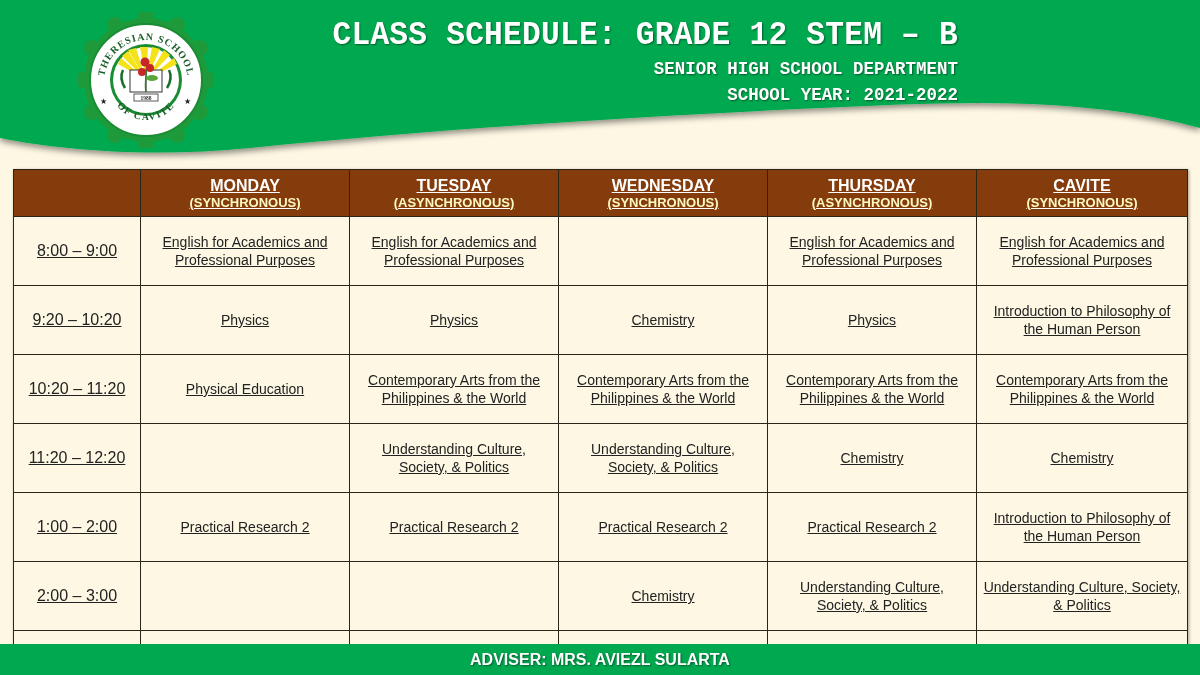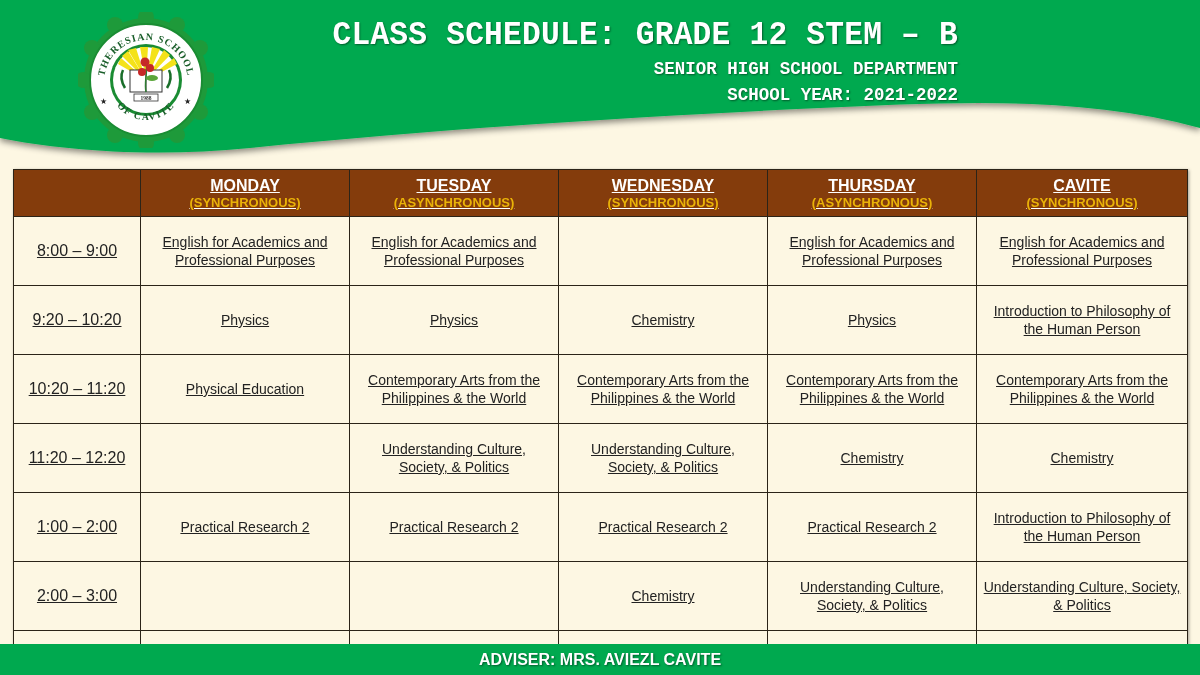--- a/index.html
+++ b/index.html
@@ -35,21 +35,21 @@
     box-shadow: 1px 1px 3px rgba(0,0,0,0.35);
   }
   table.schedule th, table.schedule td {
     border: 1.5px solid #2b2418;
     text-align: center; vertical-align: middle; text-decoration: underline;
   }
   table.schedule thead th {
     background: #843c0c; color: #ffffff; height: 47px;
   }
   .day-name { display: block; font-size: 16px; font-weight: bold; line-height: 19px; }
-  .day-mode { display: block; font-size: 13px; line-height: 16px; color: #eab308; }
+  .day-mode { display: block; font-size: 13px; line-height: 16px; color: #fef9c3; }
   table.schedule tbody td {
     background: #fdf7e3; color: #222; font-size: 14px; line-height: 18px; padding: 16px 6px;
   }
   table.schedule tbody td.time { font-size: 16px; color: #222; }
   .footer {
     position: absolute; left: 0; top: 644px; width: 1200px; height: 31px;
     background: #00a94f; color: #fff; text-align: center;
     font-size: 16px; font-weight: bold; line-height: 31px;
     text-shadow: 1px 1px 2px rgba(0,0,0,0.45);
   }
@@ -223,13 +223,13 @@
       <td class="time">4:00 – 5:00</td>
       <td></td>
       <td></td>
       <td></td>
       <td></td>
       <td></td>
     </tr>
   </tbody>
 </table>
 
-<div class="footer">ADVISER: MRS. AVIEZL CAVITE</div>
+<div class="footer">ADVISER: MRS. AVIEZL SULARTA</div>
 
 </body></html>

